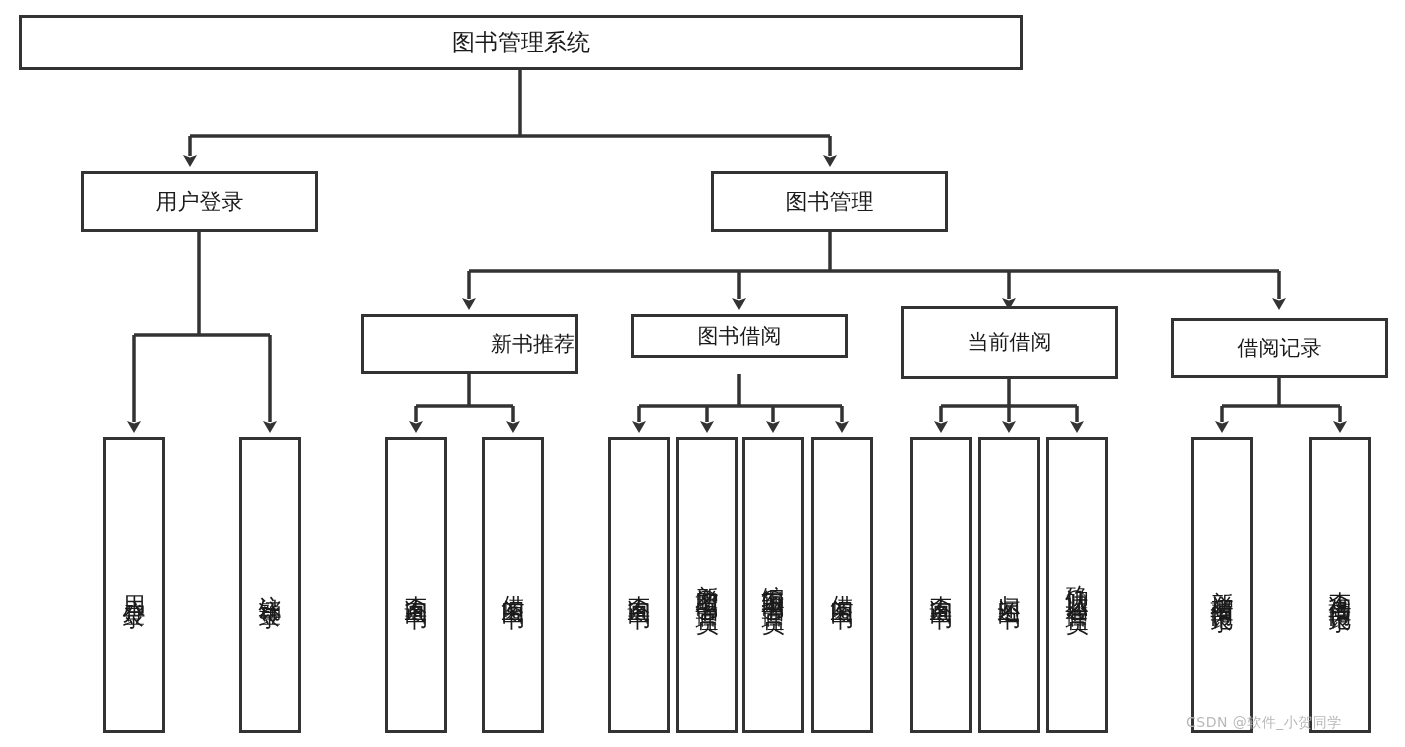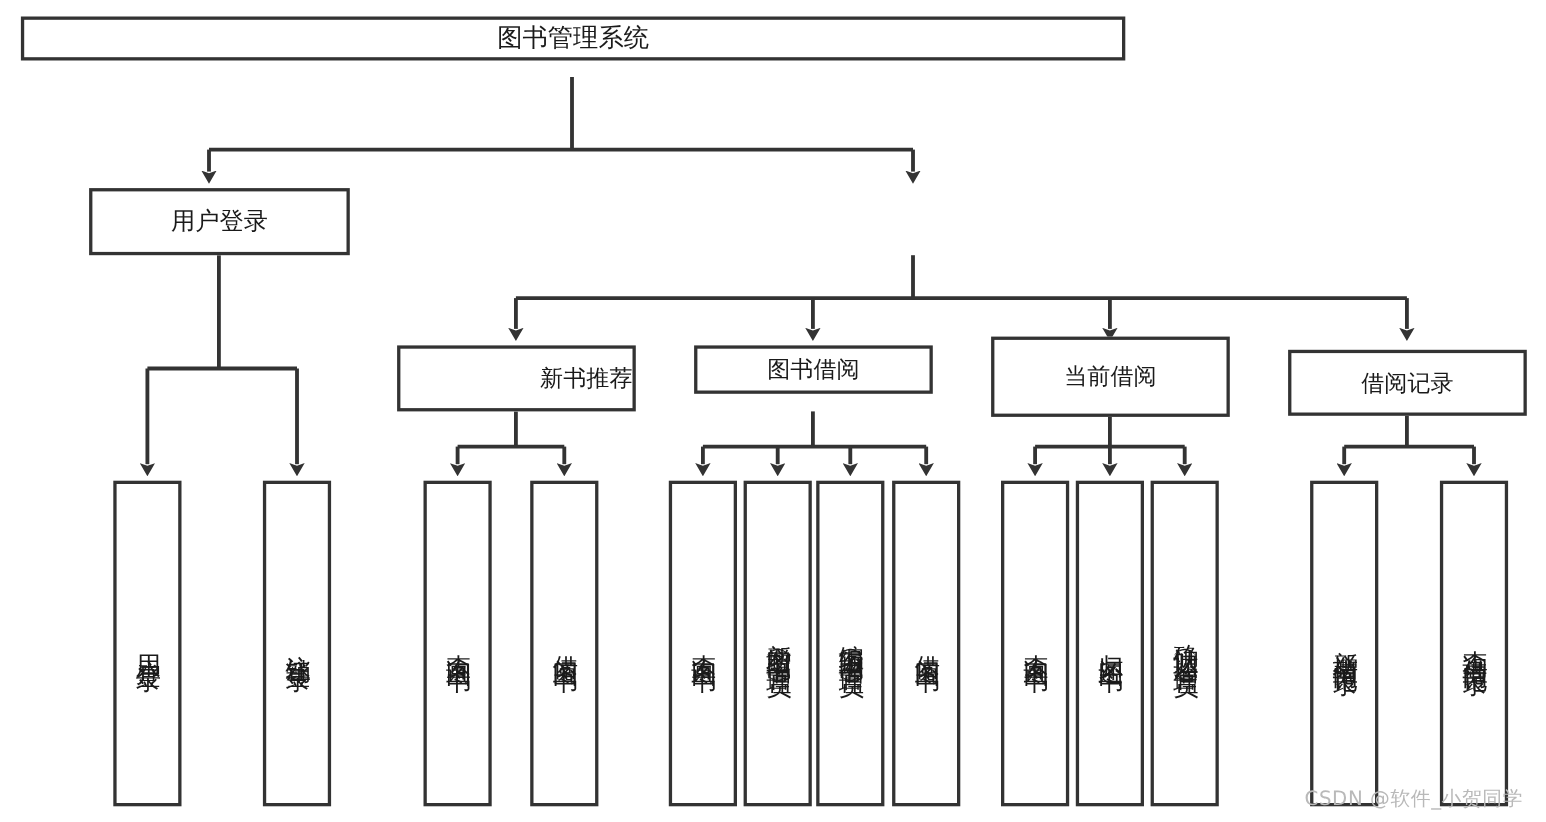--- a/index.html
+++ b/index.html
@@ -15,21 +15,21 @@
   .node.lvl3 .lbl{font-size:21px;}
   .node.leaf{align-items:center;justify-content:center;}
   .node.leaf .lbl{
       writing-mode:vertical-rl;
       text-orientation:upright;
       font-size:23px;
       letter-spacing:4px;
       line-height:1;
       white-space:normal;
   }
-  #watermark{position:absolute;left:1186px;top:714px;font-size:18px;
+  #watermark{position:absolute;left:1186px;top:714px;font-size:14px;
              color:#b9b9b9;letter-spacing:.5px;white-space:nowrap;}
 </style>
 </head>
 <body>
 
 <div id="stage">
 
   <svg id="wires" viewBox="0 0 1405 747" xmlns="http://www.w3.org/2000/svg">
     <defs>
       <marker id="arw" markerWidth="12" markerHeight="14" refX="1" refY="7" orient="auto" markerUnits="userSpaceOnUse">
@@ -73,26 +73,29 @@
       <path d="M1009,406 L1009,422" marker-end="url(#arw)"></path>
       <path d="M1077,406 L1077,422" marker-end="url(#arw)"></path>
 
       <path d="M1279,374 L1279,406"></path>
       <path d="M1222,406 L1340,406"></path>
       <path d="M1222,406 L1222,422" marker-end="url(#arw)"></path>
       <path d="M1340,406 L1340,422" marker-end="url(#arw)"></path>
     </g>
   </svg>
 
-  <div class="node root" style="left:19px;top:15px;width:1004px;height:40px;">
+  <div class="node root" style="left:19px;top:15px;width:1004px;height:55px;">
     <span class="lbl">图书管理系统</span>
   </div>
 
   <div class="node lvl2" style="left:81px;top:171px;width:237px;height:61px;">
     <span class="lbl">用户登录</span>
+  </div>
+  <div class="node lvl2" style="left:711px;top:171px;width:237px;height:61px;">
+    <span class="lbl">图书管理</span>
   </div>
 
   <div class="node lvl3" style="left:361px;top:314px;width:217px;height:60px;justify-content:flex-end;">
     <span class="lbl">新书推荐</span>
   </div>
   <div class="node lvl3" style="left:631px;top:314px;width:217px;height:44px;">
     <span class="lbl">图书借阅</span>
   </div>
   <div class="node lvl3" style="left:901px;top:306px;width:217px;height:73px;">
     <span class="lbl">当前借阅</span>

